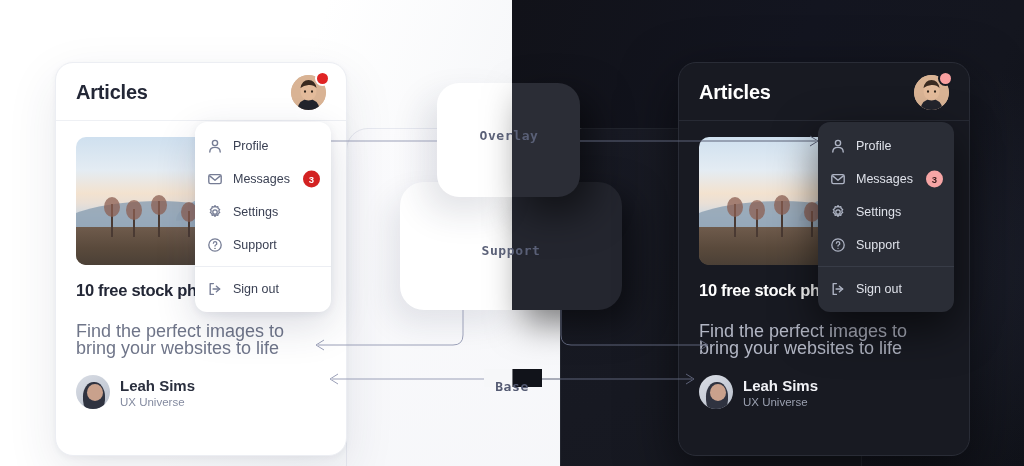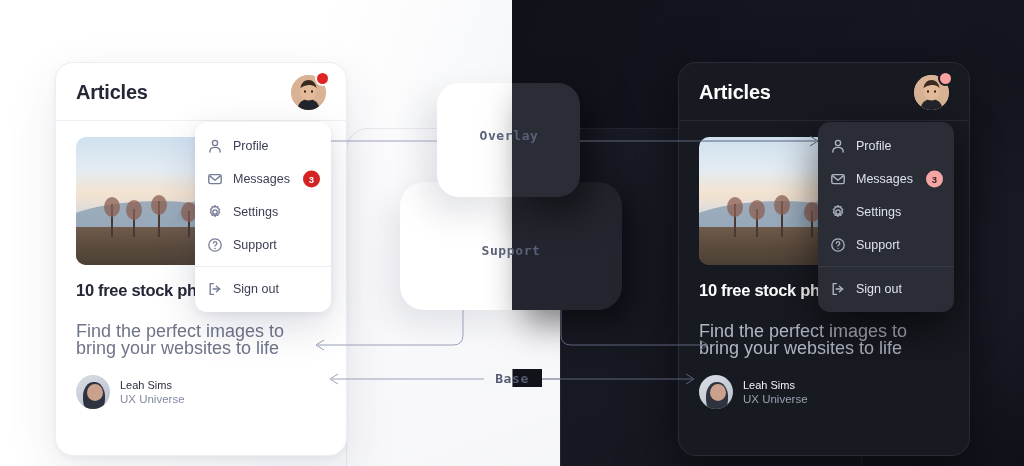--- a/index.html
+++ b/index.html
@@ -40,21 +40,21 @@
     box-shadow:-12px 16px 34px rgba(30,35,70,.13);}
   .overlay-r{left:512px;top:83px;width:68px;height:114px;
     background:#2b2d36;border-radius:0 22px 22px 0;
     box-shadow:12px 16px 38px rgba(0,0,0,.55);}
 
   .layer-label{position:absolute;font-family:"DejaVu Sans Mono","Liberation Mono",monospace;
     font-size:13px;font-weight:700;letter-spacing:.6px;color:#5a6077;
     white-space:nowrap;transform:translate(-50%,-50%);z-index:30;}
   .layer-label.overlay{left:509px;top:135px;text-align:center;}
   .layer-label.raised{left:511px;top:250px;}
-  .layer-label.base{left:512px;top:378px;color:#545a72;}
+  .layer-label.base{left:512px;top:386px;color:#545a72;}
   .base-label-bg{position:absolute;left:484px;top:369px;width:58px;height:18px;z-index:29;
     background:linear-gradient(90deg,#f6f7f9 0%,#f6f7f9 48%,#11131a 50%,#11131a 100%);}
 
   svg.conn-svg{position:absolute;left:0;top:0;width:1024px;height:466px;z-index:25;
     pointer-events:none;}
 
   
   .card{position:absolute;border-radius:18px;overflow:visible;}
   .card.light{left:55px;top:62px;width:290px;height:392px;background:#fff;
     border:1px solid #eceef3;
@@ -104,21 +104,21 @@
   .card.light .art-desc{color:#6f7589;}
   .card.dark .art-desc{color:#b2b6c4;}
 
   .author{display:flex;align-items:center;gap:10px;margin-top:18px;}
   .author-pic{width:34px;height:34px;border-radius:50%;overflow:hidden;position:relative;
     background:linear-gradient(145deg,#d9dde5,#b9c0cc);}
   .author-pic:after{content:"";position:absolute;left:7px;top:7px;width:22px;height:30px;
     border-radius:48% 48% 40% 40%;background:#2f3340;}
   .author-pic:before{content:"";position:absolute;left:11px;top:9px;width:16px;height:17px;
     border-radius:50%;background:#c9a18c;z-index:2;}
-  .author-name{font-size:11px;font-weight:400;}
+  .author-name{font-size:15px;font-weight:700;}
   .card.light .author-name{color:#2a2f3e;}
   .card.dark .author-name{color:#f1f2f6;}
   .author-role{font-size:11.5px;margin-top:2px;}
   .card.light .author-role{color:#848ba0;}
   .card.dark .author-role{color:#9aa0b0;}
 
   
   .menu{position:absolute;border-radius:12px;z-index:40;width:136px;}
   .menu.light{left:195px;top:122px;background:#fff;
     box-shadow:0 14px 40px rgba(35,42,80,.16),0 2px 8px rgba(35,42,80,.07);}

